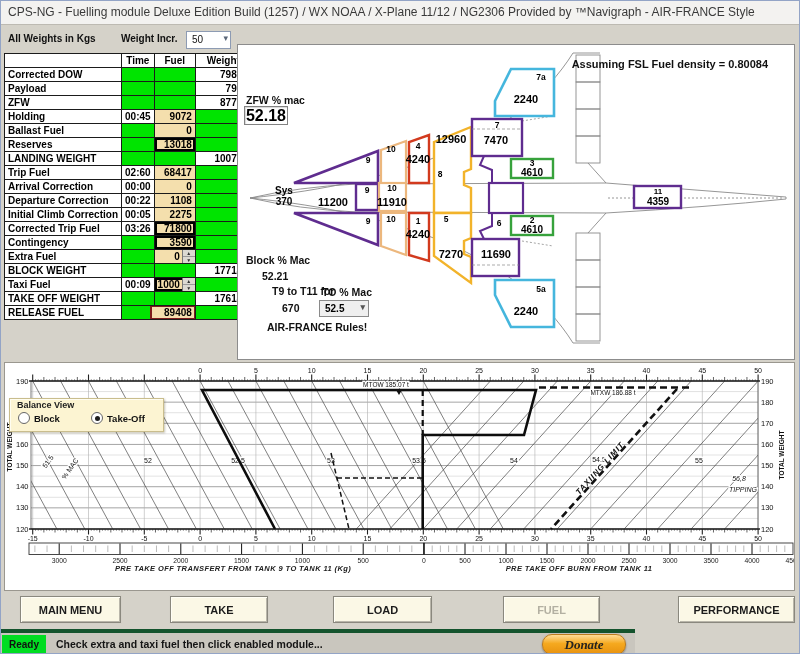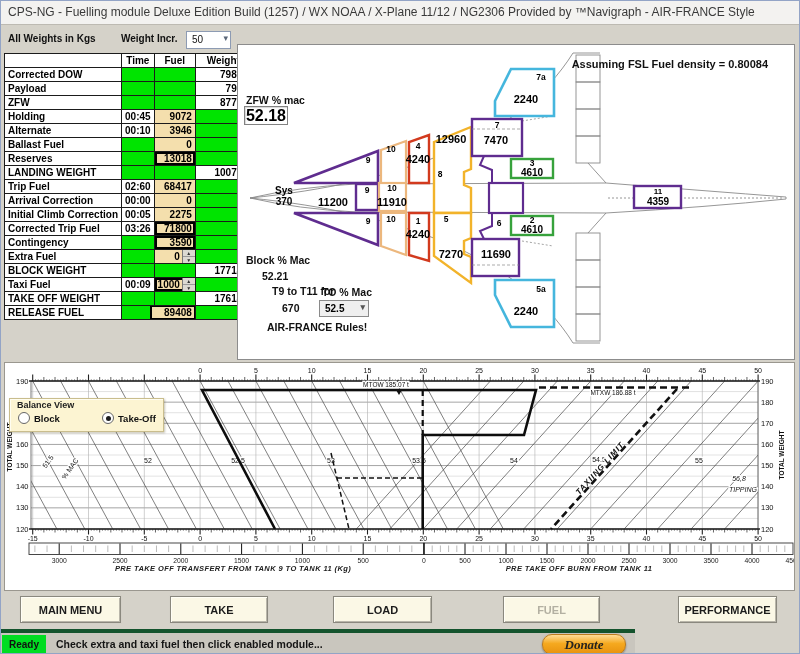--- a/index.html
+++ b/index.html
@@ -18,21 +18,21 @@
   .tanc{background:#f4dfad;text-align:right;}
   .tme{background:#fff;text-align:right;margin-left:7px;}
   .wgt{background:#fff;text-align:right;}
   .lbl{background:#fff;text-align:left;}
   .boxed{box-shadow:inset 0 0 0 2px #000;}
   .spincell{position:relative;padding-right:15px !important;}
   .spinner{position:absolute;right:0;top:0;bottom:0;width:12px;border-left:1px solid #777;background:#dcd9d2;}
   .spinner div{height:50%;font-size:5px;line-height:6px;text-align:center;color:#333;box-sizing:border-box;}
   .spinner div:first-child{border-bottom:1px solid #999;}
   .relwrap{position:relative;}
-  .relbox{position:absolute;right:-1px;top:-1px;bottom:-1px;width:46px;background:#f4dfad;border:2px solid #000000;box-sizing:border-box;display:flex;align-items:center;justify-content:flex-end;padding-right:2px;font-size:10px;font-weight:bold;}
+  .relbox{position:absolute;right:-1px;top:-1px;bottom:-1px;width:46px;background:#f4dfad;border:2px solid #7f1d1d;box-sizing:border-box;display:flex;align-items:center;justify-content:flex-end;padding-right:2px;font-size:10px;font-weight:bold;}
   
   .diagram{position:absolute;left:237px;top:44px;width:556px;height:314px;background:#fff;border:1px solid #8c8c8c;box-sizing:content-box;}
   .diagram svg{position:absolute;left:0;top:0;}
   .dnote{position:absolute;right:26px;top:13px;font-size:11px;font-weight:bold;color:#111;}
   .dlab{position:absolute;font-size:10.5px;font-weight:bold;color:#111;white-space:nowrap;}
   .zfwbox{position:absolute;left:6px;top:61px;width:42px;height:17px;border:1px solid #828282;box-shadow:inset 1px 1px 1px #d8d8d8;background:#fff;font-size:16px;font-weight:bold;text-align:center;line-height:17px;}
   .tocombo{position:absolute;left:81px;top:255px;width:50px;height:17px;background:#efefef;border:1px solid #8a8a8a;box-sizing:border-box;font-size:10px;font-weight:bold;}
   .tocombo .val{position:absolute;left:5px;top:2px;}
   .tocombo .chev{position:absolute;right:3px;top:1px;color:#555;font-size:9px;}
   svg text{font-family:"Liberation Sans",sans-serif;}
@@ -98,26 +98,20 @@
         <td class="grn"></td>
         <td class="wgt">87739</td>
       </tr>
       <tr>
         <td class="lbl">Holding</td>
         <td class="tme">00:45</td>
         <td class="tanc">9072</td>
         <td class="grn"></td>
       </tr>
       <tr>
-        <td class="lbl">Alternate</td>
-        <td class="tme">00:10</td>
-        <td class="tanc">3946</td>
-        <td class="grn"></td>
-      </tr>
-      <tr>
         <td class="lbl">Ballast Fuel</td>
         <td class="grn"></td>
         <td class="tanc">0</td>
         <td class="grn"></td>
       </tr>
       <tr>
         <td class="lbl">Reserves</td>
         <td class="grn"></td>
         <td class="tanc boxed">13018</td>
         <td class="grn"></td>
@@ -131,20 +125,26 @@
       <tr>
         <td class="lbl">Trip Fuel</td>
         <td class="tme">02:60</td>
         <td class="tanc">68417</td>
         <td class="grn"></td>
       </tr>
       <tr>
         <td class="lbl">Arrival Correction</td>
         <td class="tme">00:00</td>
         <td class="tanc">0</td>
+        <td class="grn"></td>
+      </tr>
+      <tr>
+        <td class="lbl">Departure Correction</td>
+        <td class="tme">00:22</td>
+        <td class="tanc">1108</td>
         <td class="grn"></td>
       </tr>
       <tr>
         <td class="lbl">Initial Climb Correction</td>
         <td class="tme">00:05</td>
         <td class="tanc">2275</td>
         <td class="grn"></td>
       </tr>
       <tr>
         <td class="lbl">Corrected Trip Fuel</td>
@@ -1062,30 +1062,30 @@
         <text x="228" y="208" font-size="7.5" text-anchor="middle" font-style="italic" font-weight="bold" font-family="&quot;Liberation Serif&quot;,serif" fill="#222" letter-spacing="0.4px">PRE TAKE OFF TRANSFERT FROM TANK 9 TO TANK 11 (Kg)</text>
         <text x="574" y="208" font-size="7.5" text-anchor="middle" font-style="italic" font-weight="bold" font-family="&quot;Liberation Serif&quot;,serif" fill="#222" letter-spacing="0.4px">PRE TAKE OFF BURN FROM TANK 11</text>
       </g>
     </svg>
   <div class="balance">
     <div class="bv-title">Balance View</div>
     <label class="radio" style="left:8px;">
       <span class="rb"></span>
       <span>Block</span>
     </label>
-    <label class="radio" style="left:92px;">
+    <label class="radio" style="left:81px;">
       <span class="rb sel"></span>
       <span>Take-Off</span>
     </label>
   </div>
 </div>
 
 <div class="modbtn b0" style="left:20px;width:101px;">MAIN MENU</div>
 <div class="modbtn b1" style="left:170px;width:98px;">TAKE</div>
 <div class="modbtn b2" style="left:333px;width:99px;">LOAD</div>
 <div class="modbtn dis b3" style="left:503px;width:97px;">FUEL</div>
-<div class="modbtn b4" style="left:678px;width:99px;">PERFORMANCE</div>
+<div class="modbtn b4" style="left:678px;width:117px;">PERFORMANCE</div>
 
 <div class="statusbar">
   <div class="ready">Ready</div>
   <div class="msg">Check extra and taxi fuel then click enabled module...</div>
   <div class="donate">Donate</div>
 </div>
 
 </body></html>

